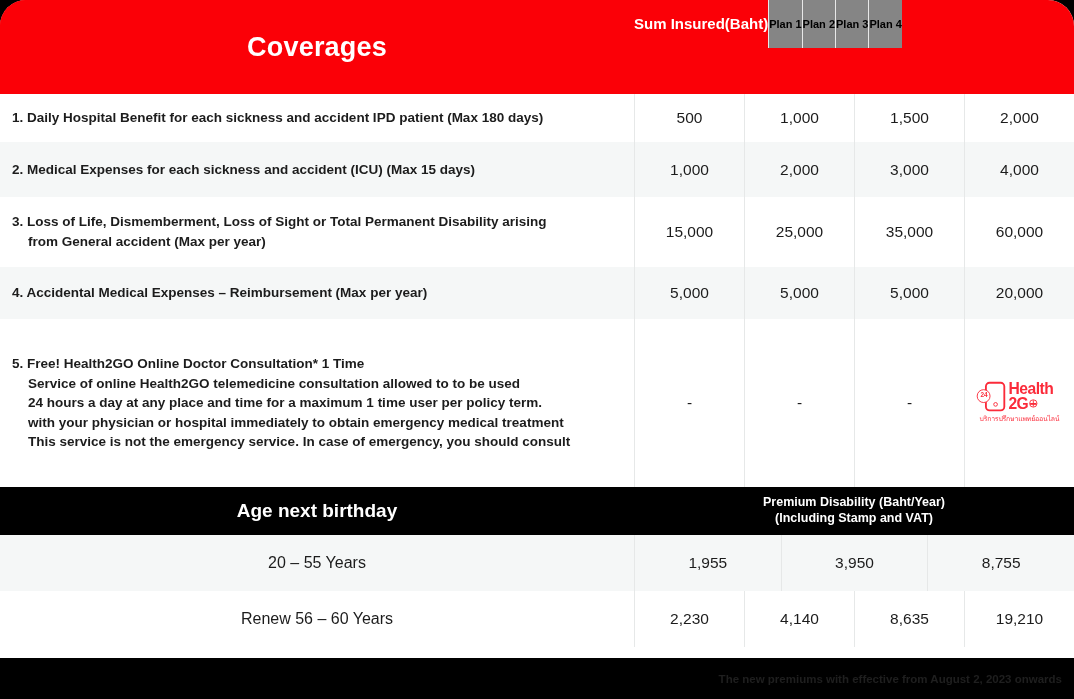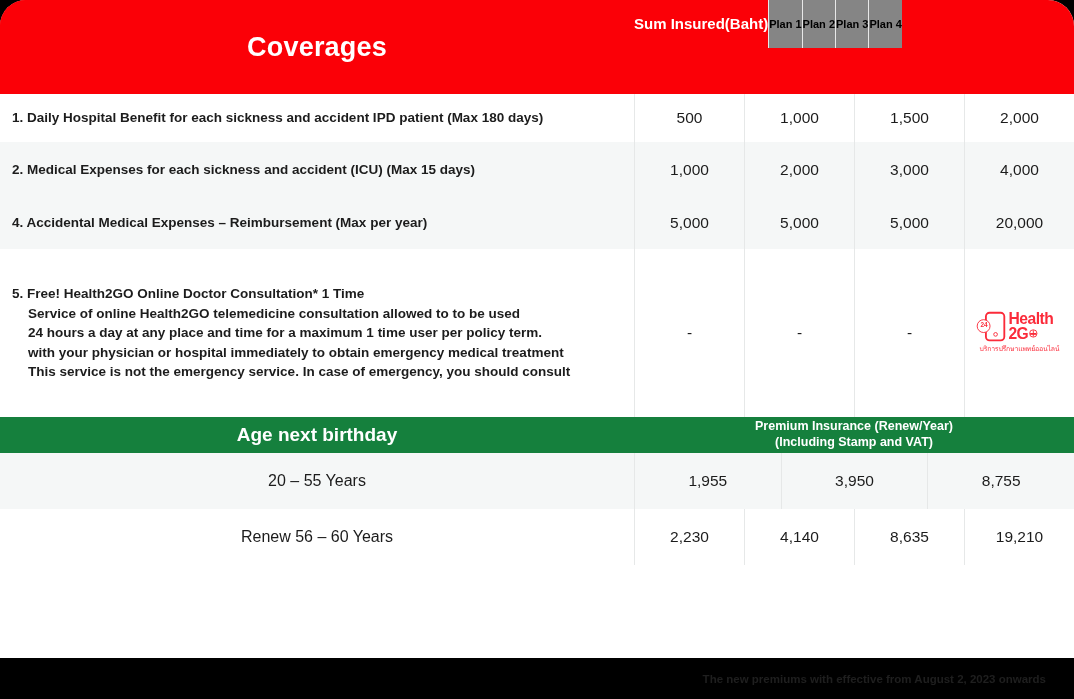--- a/index.html
+++ b/index.html
@@ -189,22 +189,22 @@
     font-size: 7.5px;
     margin-top: 2px;
     letter-spacing: -0.2px;
     white-space: nowrap;
   }
 
   
   .age-band {
     display: flex;
     width: 100%;
-    height: 36px;
-    background: #15803d;
+    height: 48px;
+    background: #000000;
   }
   .age-band-left {
     width: 634px;
     display: flex; align-items: center; justify-content: center;
     color: #ffffff;
     font-size: 19px;
     font-weight: bold;
   }
   .age-band-right {
     width: 440px;
@@ -227,21 +227,21 @@
 
   
   .footer {
     position: absolute;
     left: 0; top: 658px;
     width: 1074px; height: 41px;
     background: #000000;
     display: flex;
     align-items: center;
     justify-content: flex-end;
-    padding-right: 28px;
+    padding-right: 12px;
     border-radius: 6px;
   }
   .footer-note {
     color: #1f1f1f;
     font-size: 11.5px;
     font-weight: bold;
   }
 </style>
 </head>
 <body>
@@ -281,20 +281,32 @@
         <span class="ln">2. Medical Expenses for each sickness and accident (ICU) (Max 15 days)</span>
       </div>
       <div class="row-values">
         <div class="vcell">1,000</div>
         <div class="vcell">2,000</div>
         <div class="vcell">3,000</div>
         <div class="vcell">4,000</div>
       </div>
     </div>
 
+    <div class="row r3">
+      <div class="row-label">
+        <span class="ln">3. Loss of Life, Dismemberment, Loss of Sight or Total Permanent Disability arising</span>
+        <span class="ln ind">from General accident (Max per year)</span>
+      </div>
+      <div class="row-values">
+        <div class="vcell">15,000</div>
+        <div class="vcell">25,000</div>
+        <div class="vcell">35,000</div>
+        <div class="vcell">60,000</div>
+      </div>
+    </div>
 
     <div class="row alt r4">
       <div class="row-label">
         <span class="ln">4. Accidental Medical Expenses – Reimbursement (Max per year)</span>
       </div>
       <div class="row-values">
         <div class="vcell">5,000</div>
         <div class="vcell">5,000</div>
         <div class="vcell">5,000</div>
         <div class="vcell">20,000</div>
@@ -330,21 +342,21 @@
             </div>
             <span class="logo-thai">บริการปรึกษาแพทย์ออนไลน์</span>
           </div>
         </div>
       </div>
     </div>
 
     <div class="age-band">
       <div class="age-band-left">Age next birthday</div>
       <div class="age-band-right">
-        <span>Premium Insurance (Renew/Year)</span>
+        <span>Premium Disability (Baht/Year)</span>
         <span>(Including Stamp and VAT)</span>
       </div>
     </div>
 
     <div class="row alt p1">
       <div class="prem-row-label">20 – 55  Years</div>
       <div class="row-values">
         <div class="vcell">1,955</div>
         <div class="vcell">3,950</div>
         <div class="vcell">8,755</div>

